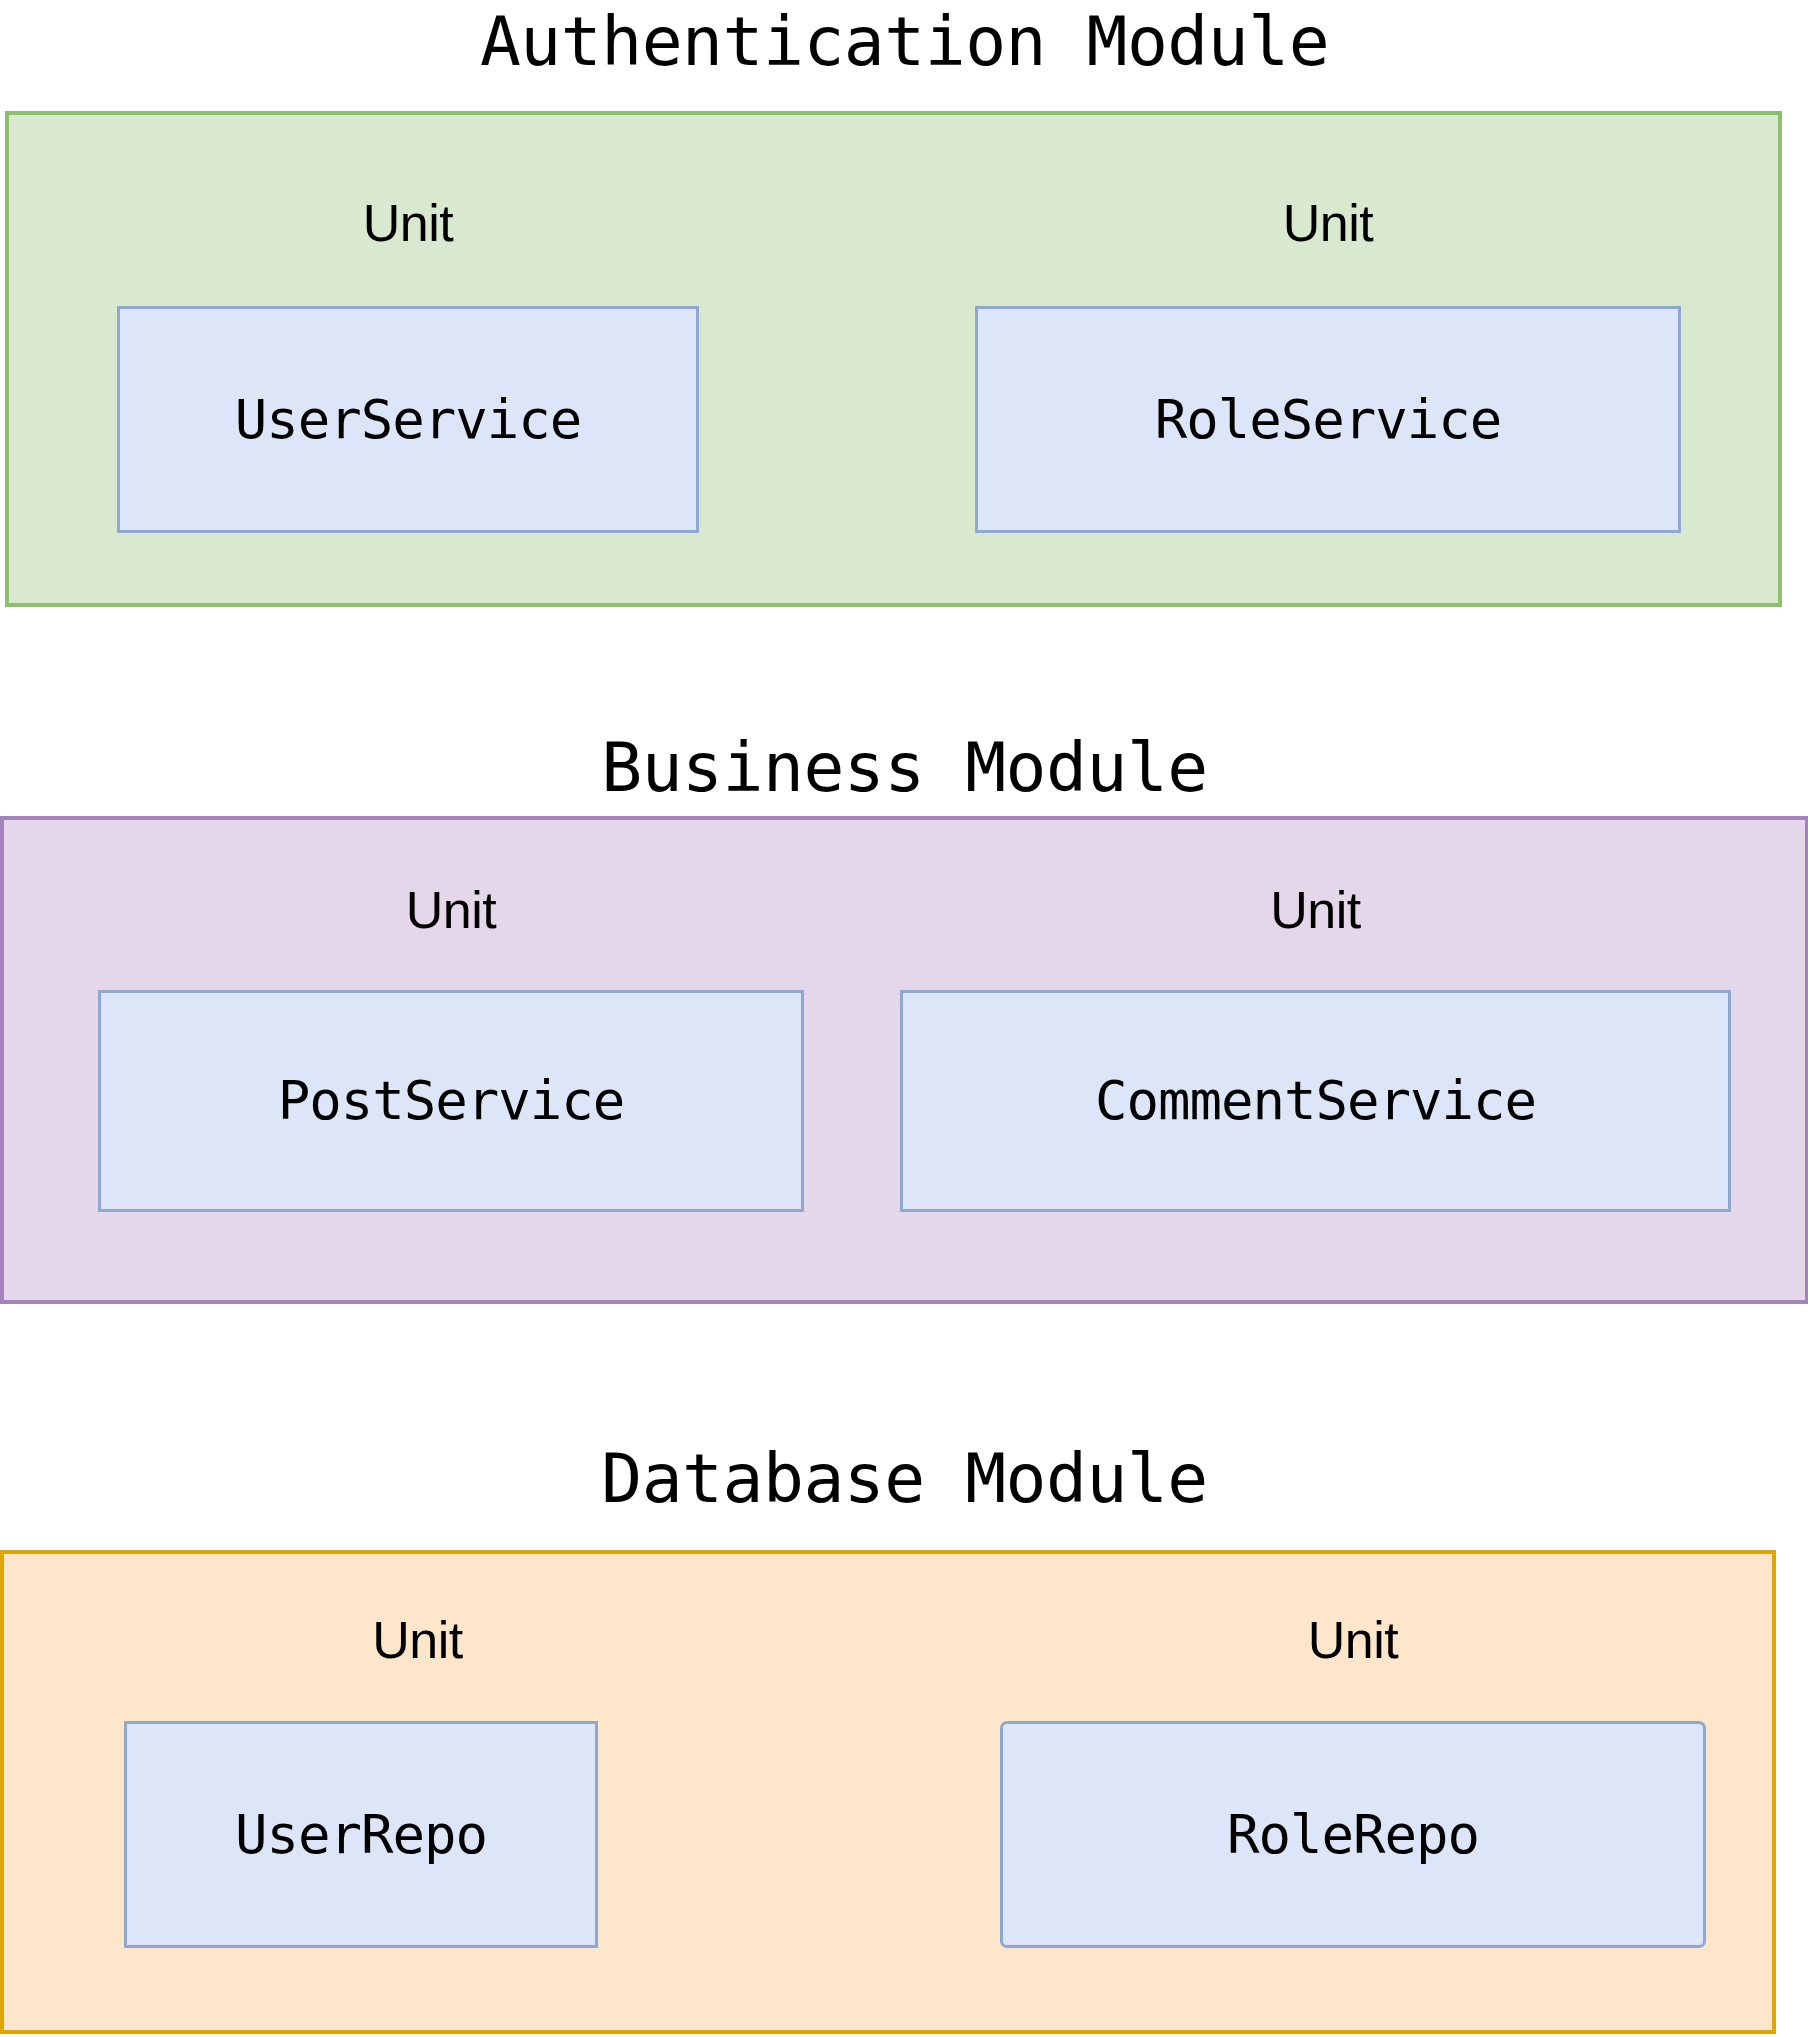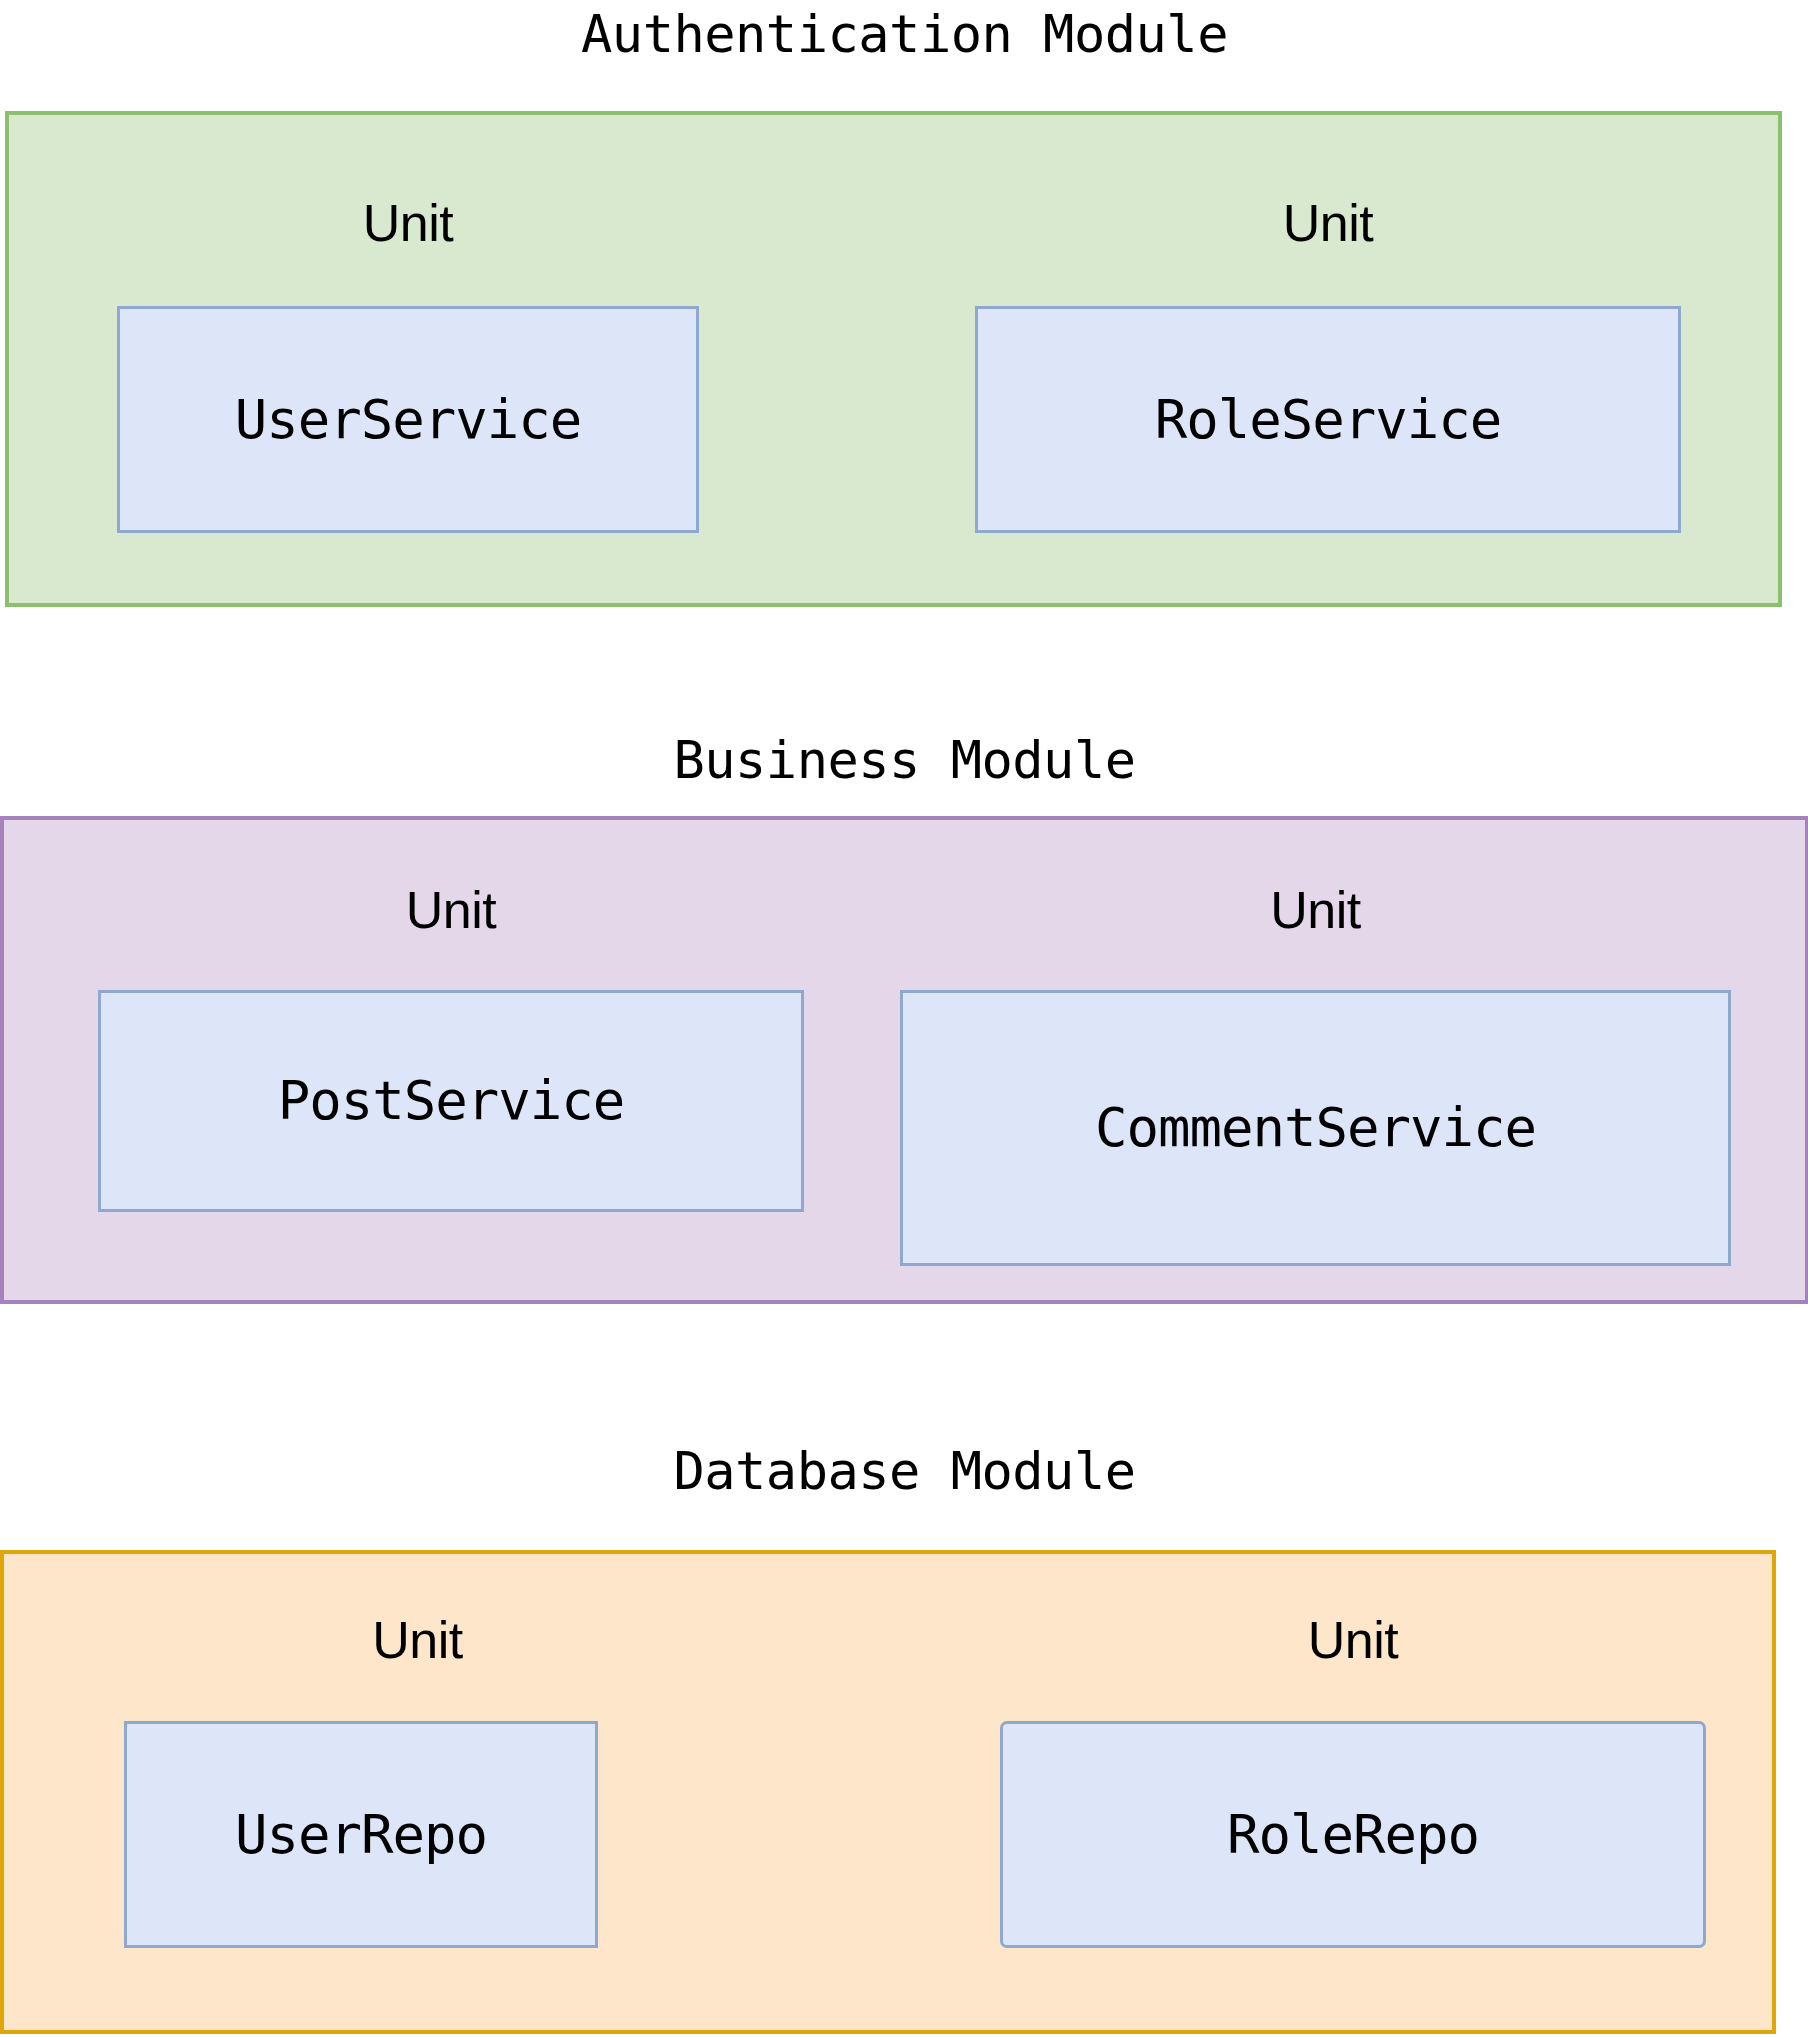--- a/index.html
+++ b/index.html
@@ -19,21 +19,21 @@
     position: relative;
     width: 1809px;
     height: 2038px;
     background: #ffffff;
   }
 
   
   .module-title {
     position: absolute;
     font-family: "DejaVu Sans Mono", "Liberation Mono", monospace;
-    font-size: 52px;
+    font-size: 68px;
     line-height: 1;
     color: #000000;
     white-space: nowrap;
     text-align: center;
     letter-spacing: -0.5px;
   }
 
   
   .module-box {
     position: absolute;
@@ -104,21 +104,21 @@
   <div class="module-box mod-business" style="left:0px; top:816px; width:1809px; height:488px;"></div>
 
   <div class="unit-label" style="left:98px; top:884px; width:706px;">Unit</div>
 
   <div class="node-box" style="left:98px; top:990px; width:706px; height:222px;">
     <span class="node-label">PostService</span>
   </div>
 
   <div class="unit-label" style="left:900px; top:884px; width:831px;">Unit</div>
 
-  <div class="node-box" style="left:900px; top:990px; width:831px; height:276px;">
+  <div class="node-box" style="left:900px; top:990px; width:831px; height:222px;">
     <span class="node-label">CommentService</span>
   </div>
 
   <div class="module-title" style="left:0px; top:1445px; width:1809px;">Database Module</div>
 
   <div class="module-box mod-database" style="left:0px; top:1550px; width:1776px; height:484px;"></div>
 
   <div class="unit-label" style="left:124px; top:1614px; width:587px;">Unit</div>
 
   <div class="node-box" style="left:124px; top:1721px; width:474px; height:227px;">

